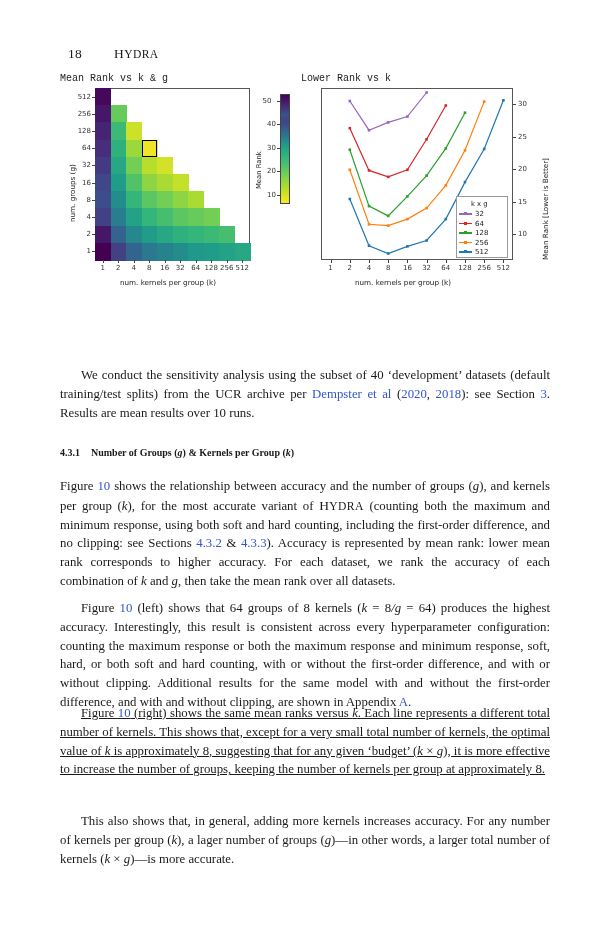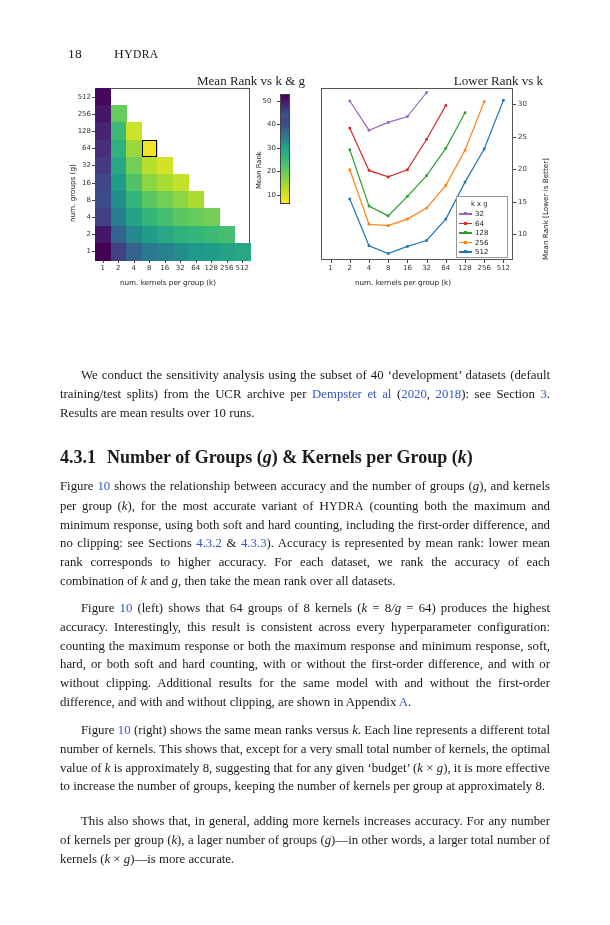--- a/index.html
+++ b/index.html
@@ -15,22 +15,22 @@
     font-family:"Liberation Serif",serif;font-size:13.5px;letter-spacing:.2px;}
   .runhead .pg{display:inline-block;width:46px;}
   .scman{font-size:11.6px;letter-spacing:.4px;}
   .scman .cap{font-size:13.5px;}
 
   
   .figure{position:absolute;left:60px;top:72px;width:495px;height:228px;}
   .panel{position:absolute;top:0;}
   .panel-l{left:0;width:245px;height:228px;}
   .panel-r{left:253px;width:242px;height:228px;}
-  .ptitle{position:absolute;top:0;left:0;width:100%;text-align:right;
-    font-family:Liberation Serif, serif;font-size:13px;color:#222;}
+  .ptitle{position:absolute;top:0;left:0;width:100%;text-align:left;
+    font-family:Liberation Mono, monospace;font-size:10px;color:#222;}
   .plotbox{position:absolute;border:.8px solid #555;background:#fff;box-sizing:border-box;}
 
   .tick{position:absolute;font-family:"DejaVu Sans",sans-serif;font-size:7px;color:#333;
     white-space:nowrap;}
   .tickmark{position:absolute;background:#444;}
   .axlabel{position:absolute;font-family:"DejaVu Sans",sans-serif;font-size:7.2px;color:#222;
     white-space:nowrap;}
   .vlabel{transform-origin:0 0;}
 
   .cell{position:absolute;}
@@ -49,21 +49,21 @@
 
   
   .caption{position:absolute;left:60px;top:309px;width:490px;
     font-size:11.2px;line-height:1.42;text-align:justify;}
   .caption b{font-weight:bold;}
   .body{position:absolute;left:60px;width:490px;font-size:12.8px;line-height:1.47;
     text-align:justify;}
   .ind{text-indent:21px;}
   .lnk{color:#3355cc;}
   .it{font-style:italic;}
-  h3.sec{position:absolute;left:60px;width:490px;margin:0;font-size:18px;font-weight:bold;}
+  h3.sec{position:absolute;left:60px;width:490px;margin:0;font-size:10px;font-weight:bold;}
   h3.sec .num{margin-right:11px;}
 </style>
 </head>
 <body>
 
 <div class="page">
 
   <div class="runhead">
     <span class="pg">18</span><span class="scman"><span class="cap">H</span>YDRA</span>
   </div>
@@ -303,21 +303,21 @@
   </h3>
 
   <div class="body" style="top:477px;">
     <span>Figure </span><a class="lnk">10</a><span> shows the relationship between accuracy and the number of groups (<span class="it">g</span>), and kernels per group (<span class="it">k</span>), for the most accurate variant of </span><span class="scman"><span class="cap">H</span>YDRA</span><span> (counting both the maximum and minimum response, using both soft and hard counting, including the first-order difference, and no clipping: see Sections </span><a class="lnk">4.3.2</a><span> &amp; </span><a class="lnk">4.3.3</a><span>). Accuracy is represented by mean rank: lower mean rank corresponds to higher accuracy. For each dataset, we rank the accuracy of each combination of <span class="it">k</span> and <span class="it">g</span>, then take the mean rank over all datasets.</span>
   </div>
 
   <div class="body ind" style="top:599px;">
     <span>Figure </span><a class="lnk">10</a><span> (left) shows that 64 groups of 8 kernels (<span class="it">k</span> = 8<span class="it">/g</span> = 64) produces the highest accuracy. Interestingly, this result is consistent across every hyperparameter configuration: counting the maximum response or both the maximum response and minimum response, soft, hard, or both soft and hard counting, with or without the first-order difference, and with or without clipping. Additional results for the same model with and without the first-order difference, and with and without clipping, are shown in Appendix </span><a class="lnk">A</a><span>.</span>
   </div>
 
-  <div class="body ind" style="top:721px;">
+  <div class="body ind" style="top:704px;text-decoration:underline;">
     <span>Figure </span><a class="lnk">10</a><span> (right) shows the same mean ranks versus <span class="it">k</span>. Each line represents a different total number of kernels. This shows that, except for a very small total number of kernels, the optimal value of <span class="it">k</span> is approximately 8, suggesting that for any given ‘budget’ (<span class="it">k</span> × <span class="it">g</span>), it is more effective to increase the number of groups, keeping the number of kernels per group at approximately 8.</span>
   </div>
 
   <div class="body ind" style="top:812px;">
     <span>This also shows that, in general, adding more kernels increases accuracy. For any number of kernels per group (<span class="it">k</span>), a lager number of groups (<span class="it">g</span>)—in other words, a larger total number of kernels (<span class="it">k</span> × <span class="it">g</span>)—is more accurate.</span>
   </div>
 
 </div>
 
 </body></html>

